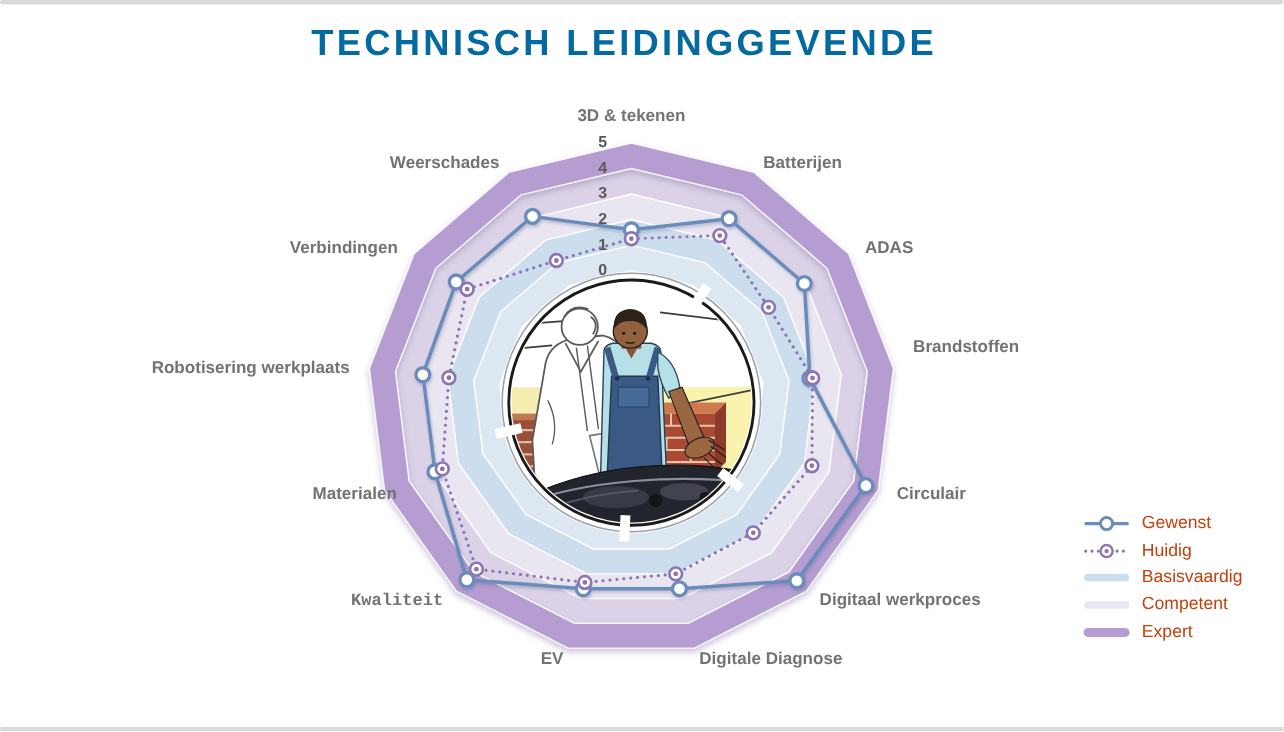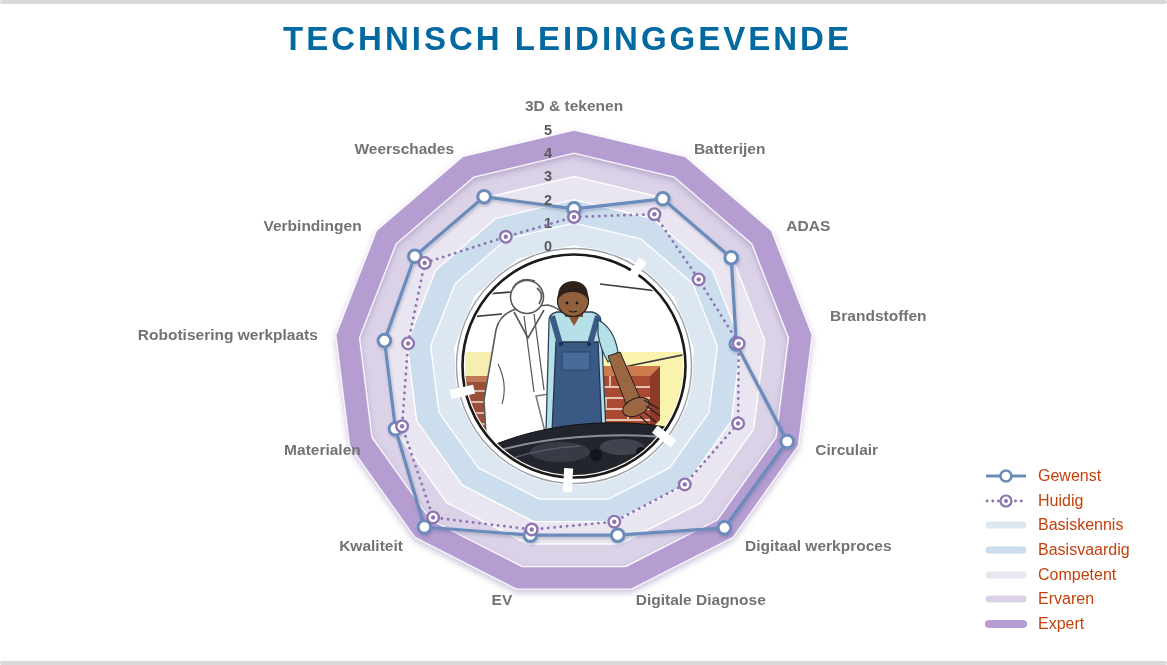--- a/index.html
+++ b/index.html
@@ -222,21 +222,21 @@
     </div>
   <div id="cats">
       <div class="cat-label" style="left: 574px; top: 106px; transform: translate(-50%, -50%);">3D &amp; tekenen</div>
       <div class="cat-label" style="left: 693.899px; top: 148.834px; transform: translate(0px, -50%);">Batterijen</div>
       <div class="cat-label" style="left: 786.33px; top: 225.96px; transform: translate(0px, -50%);">ADAS</div>
       <div class="cat-label" style="left: 830.119px; top: 316px; transform: translate(0px, -50%);">Brandstoffen</div>
       <div class="cat-label" style="left: 815.234px; top: 450.169px; transform: translate(0px, -50%);">Circulair</div>
       <div class="cat-label" style="left: 745.086px; top: 545.888px; transform: translate(0px, -50%); text-align: right;">Digitaal werkproces</div>
       <div class="cat-label" style="left: 635.743px; top: 599.939px; transform: translate(0px, -50%);">Digitale Diagnose</div>
       <div class="cat-label" style="left: 512.257px; top: 599.939px; transform: translate(-100%, -50%);">EV</div>
-      <div class="cat-label" style="left: 402.914px; top: 545.888px; transform: translate(-100%, -50%);">Kwaliteit</div>
+      <div class="cat-label" style="left: 402.914px; top: 545.888px; transform: translate(-100%, -50%); font-family: Liberation Mono, monospace;">Kwaliteit</div>
       <div class="cat-label" style="left: 332.766px; top: 450.169px; transform: translate(-100%, -50%); margin-left: 28px;">Materialen</div>
       <div class="cat-label" style="left: 317.881px; top: 334.71px; transform: translate(-100%, -50%); text-align: center;">Robotisering werkplaats</div>
       <div class="cat-label" style="left: 361.67px; top: 225.96px; transform: translate(-100%, -50%);">Verbindingen</div>
       <div class="cat-label" style="left: 454.101px; top: 148.834px; transform: translate(-100%, -50%);">Weerschades</div>
     </div>
   <div class="legend" id="legend">
       <div class="legend-item">
         <span class="legend-swatch">
           <svg width="44" height="18">
       <line x1="2" y1="9" x2="42" y2="9" stroke="#6b8cbb" stroke-width="3"></line>
@@ -251,48 +251,32 @@
       <line x1="3" y1="9" x2="41" y2="9" stroke="#8d74b3" stroke-width="2.8" stroke-linecap="round" stroke-dasharray="0.1 5.6"></line>
       <circle cx="22" cy="9" r="5.5" fill="#ffffff" stroke="#8d74b3" stroke-width="2.2"></circle>
       <circle cx="22" cy="9" r="2" fill="#8d74b3"></circle>
           </svg>
         </span>
     <span class="legend-label">Huidig</span>
       </div>
       <div class="legend-item">
         <span class="legend-swatch">
           <svg width="44" height="18">
-      <line x1="5" y1="9" x2="39" y2="9" stroke="#dde7f2" stroke-width="7" stroke-linecap="round"></line>
-          </svg>
-        </span>
-    <span class="legend-label">Basiskennis</span>
-      </div>
-      <div class="legend-item">
-        <span class="legend-swatch">
-          <svg width="44" height="18">
       <line x1="5" y1="9" x2="39" y2="9" stroke="#ccdded" stroke-width="7" stroke-linecap="round"></line>
           </svg>
         </span>
     <span class="legend-label">Basisvaardig</span>
       </div>
       <div class="legend-item">
         <span class="legend-swatch">
           <svg width="44" height="18">
       <line x1="5" y1="9" x2="39" y2="9" stroke="#eae6f1" stroke-width="7" stroke-linecap="round"></line>
           </svg>
         </span>
     <span class="legend-label">Competent</span>
-      </div>
-      <div class="legend-item">
-        <span class="legend-swatch">
-          <svg width="44" height="18">
-      <line x1="5" y1="9" x2="39" y2="9" stroke="#dbd2e7" stroke-width="7" stroke-linecap="round"></line>
-          </svg>
-        </span>
-    <span class="legend-label">Ervaren</span>
       </div>
       <div class="legend-item">
         <span class="legend-swatch">
           <svg width="44" height="18">
       <line x1="5" y1="9" x2="39" y2="9" stroke="#b59dd2" stroke-width="8" stroke-linecap="round"></line>
           </svg>
         </span>
     <span class="legend-label">Expert</span>
       </div>
     </div>

